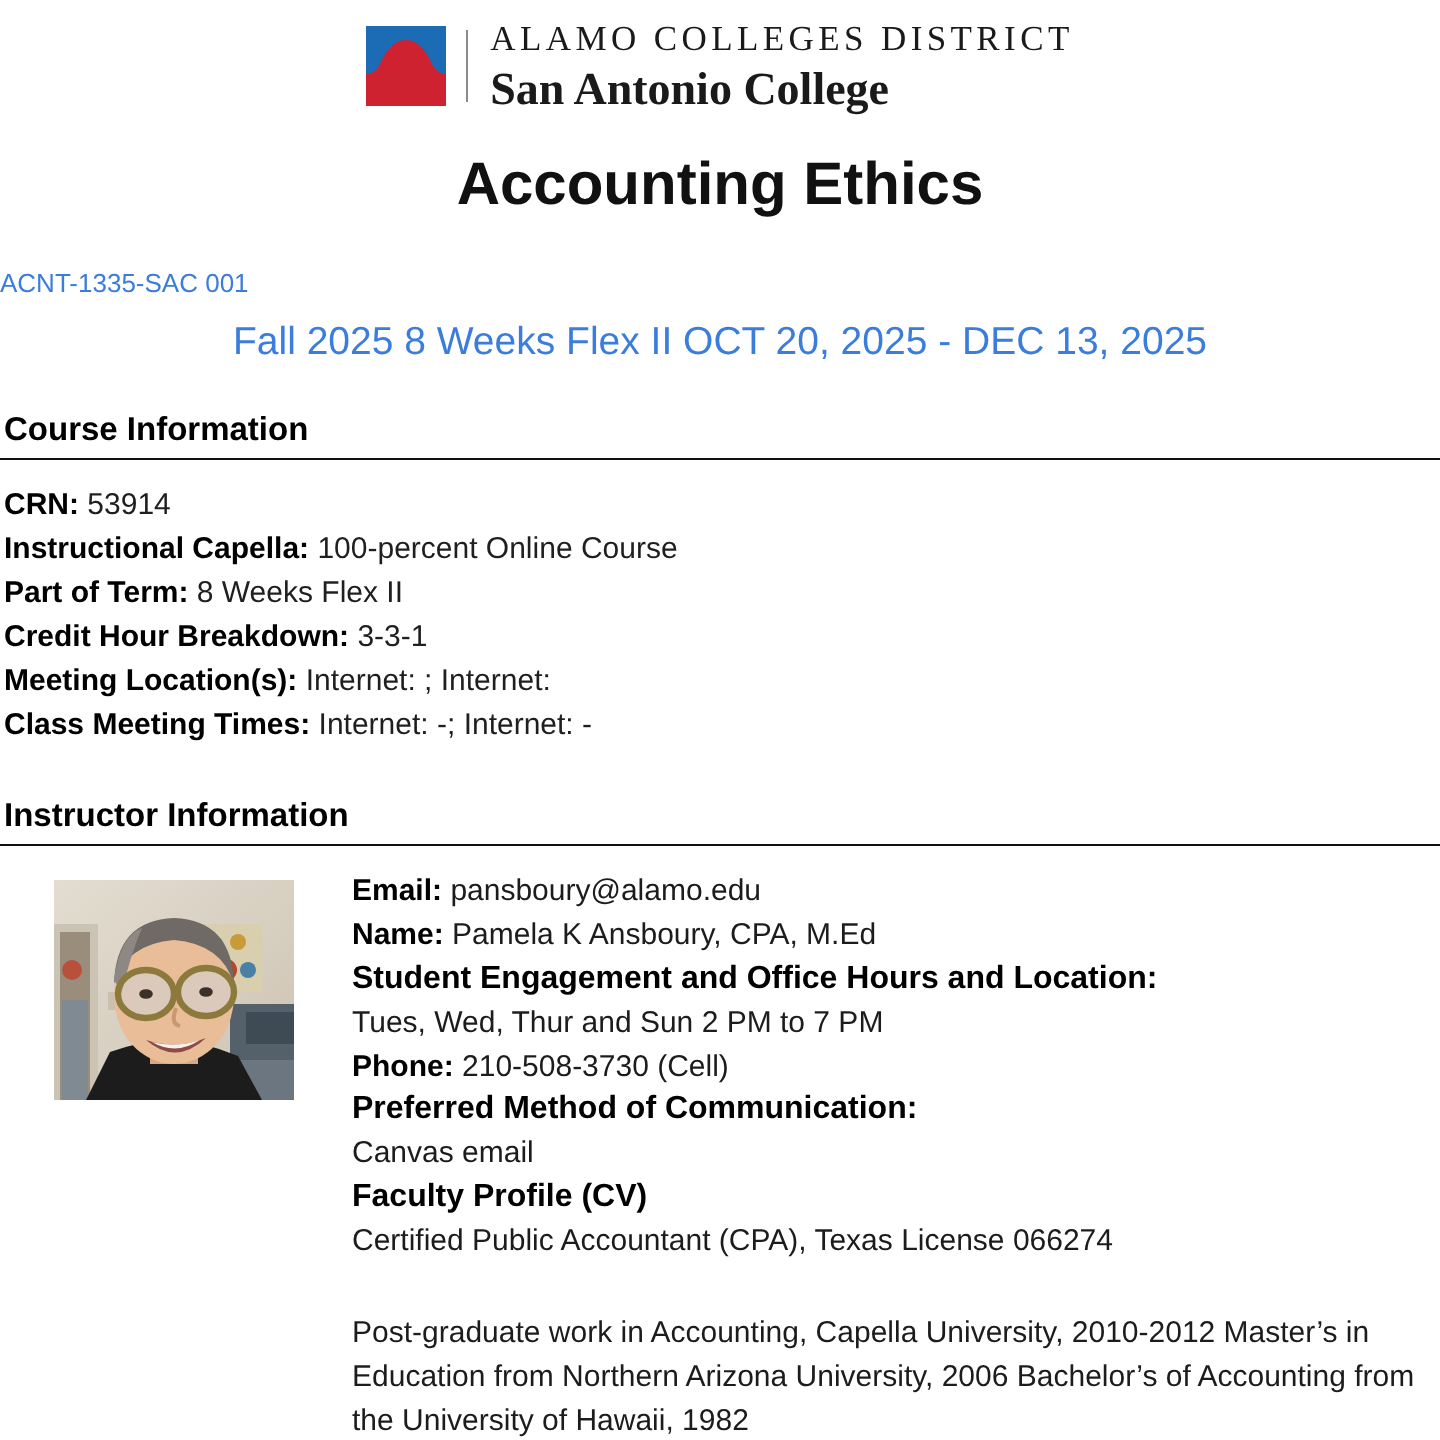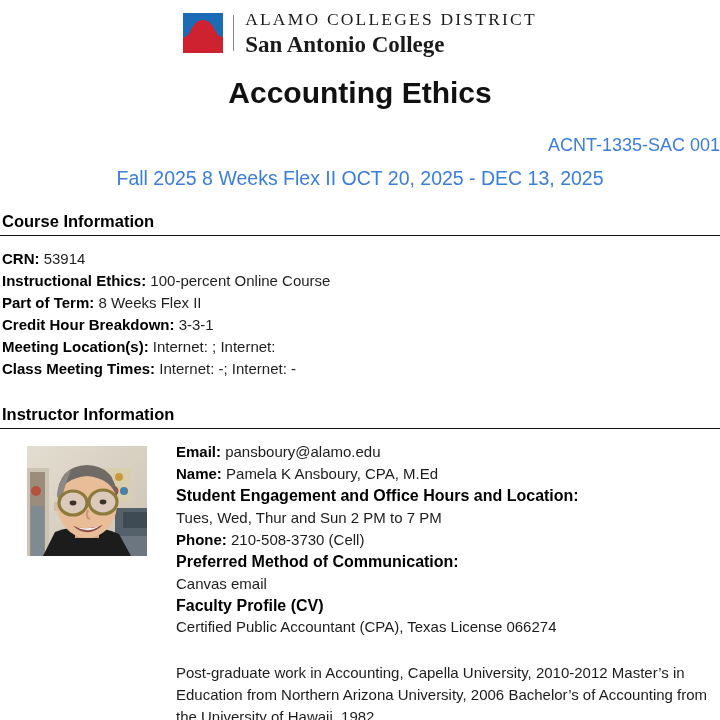--- a/index.html
+++ b/index.html
@@ -71,22 +71,22 @@
 
   
   .course-title {
     text-align: center;
     font-size: 30px;
     color: #111111;
     margin-top: 18px;
     line-height: 1.25;
   }
   .course-code {
-    text-align: right;
-    font-size: 18px;
+    text-align: left;
+    font-size: 13px;
     color: #3b7ddd;
     margin-top: 23px;
     line-height: 1.25;
   }
   .course-term {
     text-align: center;
     font-size: 19.5px;
     color: #3b7ddd;
     margin-top: 9px;
     line-height: 1.25;
@@ -198,21 +198,21 @@
   <div class="section-block-course">
     <div class="section-head">Course Information</div>
     <hr class="section-rule">
 
     <ul class="info-list">
       <li class="info-row">
         <span class="info-label">CRN:</span>
         <span class="info-value">53914</span>
       </li>
       <li class="info-row">
-        <span class="info-label">Instructional Ethics:</span>
+        <span class="info-label">Instructional Capella:</span>
         <span class="info-value">100-percent Online Course</span>
       </li>
       <li class="info-row">
         <span class="info-label">Part of Term:</span>
         <span class="info-value">8 Weeks Flex II</span>
       </li>
       <li class="info-row">
         <span class="info-label">Credit Hour Breakdown:</span>
         <span class="info-value">3-3-1</span>
       </li>

